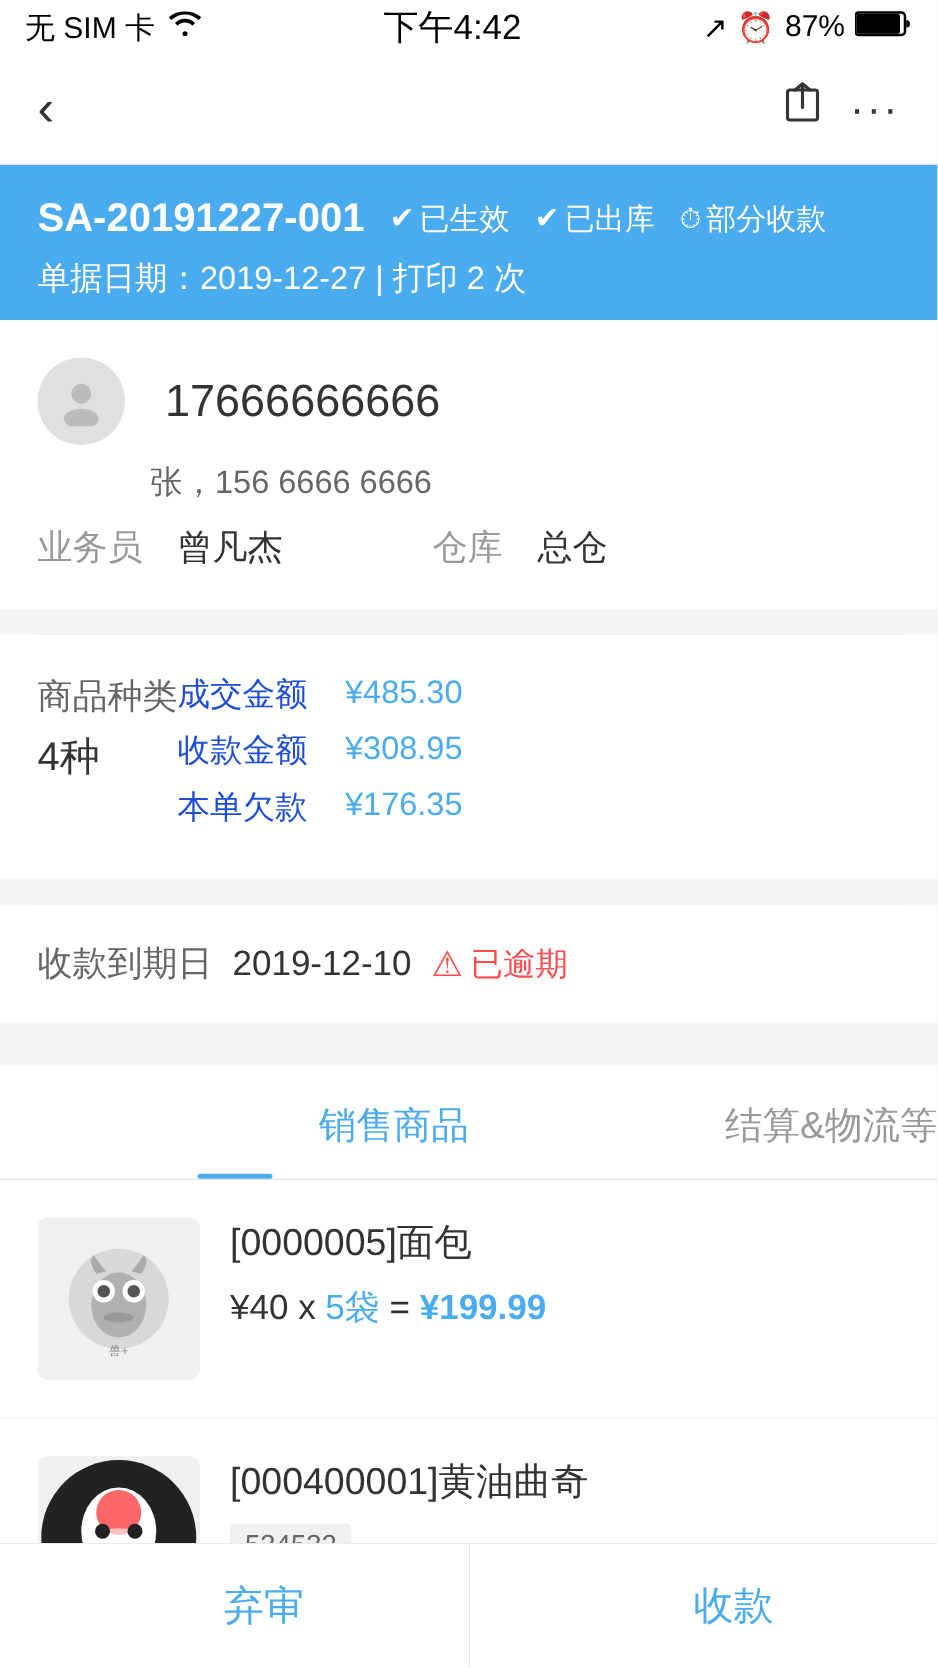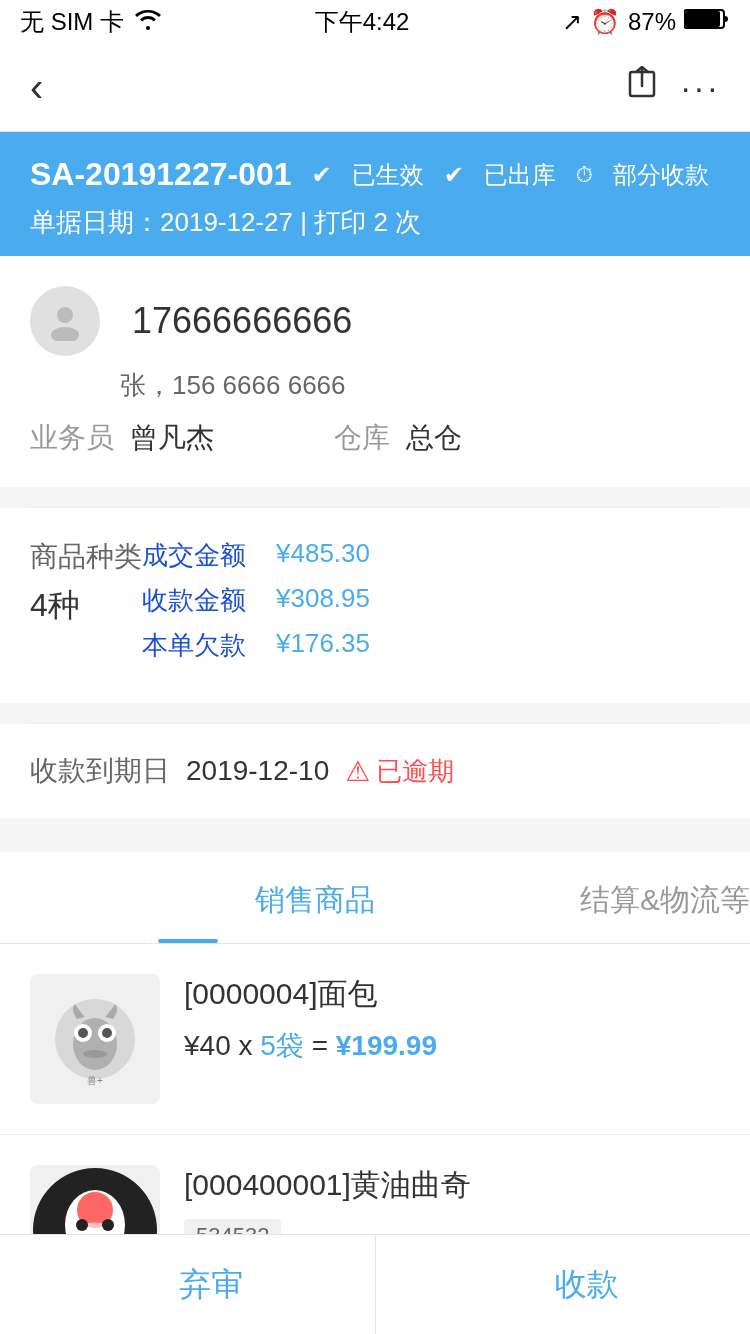--- a/index.html
+++ b/index.html
@@ -18,21 +18,21 @@
       background: #fff;
       height: 44px;
       display: flex;
       align-items: center;
       justify-content: space-between;
       padding: 0 20px;
       font-size: 24px;
       color: #000;
     }
     .status-left { display: flex; align-items: center; gap: 10px; }
-    .status-center { font-size: 24px; font-weight: 500; }
+    .status-center { font-size: 28px; font-weight: 500; }
     .status-right { display: flex; align-items: center; gap: 8px; font-size: 24px; }
 
     
     .nav-bar {
       background: #fff;
       height: 88px;
       display: flex;
       align-items: center;
       justify-content: space-between;
       padding: 0 30px;
@@ -57,21 +57,21 @@
       margin-bottom: 12px;
     }
     .order-number {
       font-size: 32px;
       font-weight: bold;
       color: #fff;
     }
     .badge {
       display: flex;
       align-items: center;
-      gap: 20px;
+      gap: 4px;
       color: #fff;
       font-size: 24px;
     }
     .badge-check::before { content: "✔"; color: #fff; }
     .banner-row2 {
       color: #fff;
       font-size: 26px;
     }
 
     
@@ -107,21 +107,21 @@
       margin-left: 90px;
       margin-bottom: 16px;
     }
     .customer-meta {
       display: flex;
       gap: 60px;
       margin-left: 0;
       font-size: 28px;
       color: #333;
     }
-    .meta-item { display: flex; gap: 16px; }
+    .meta-item { display: flex; gap: 28px; }
     .meta-label { color: #999; }
 
     
     .divider { height: 1px; background: #f0f0f0; margin: 0 30px; }
 
     
     .summary-section {
       background: #fff;
       padding: 30px;
       display: flex;
@@ -392,21 +392,21 @@
         <circle cx="62" cy="44" r="9" fill="#fff"></circle>
         <circle cx="38" cy="44" r="5" fill="#555"></circle>
         <circle cx="62" cy="44" r="5" fill="#555"></circle>
         <ellipse cx="50" cy="65" rx="12" ry="4" fill="#999"></ellipse>
         <path d="M32 30 Q25 20 30 15 Q36 24 40 28z" fill="#aaa"></path>
         <path d="M68 30 Q75 20 70 15 Q64 24 60 28z" fill="#aaa"></path>
         <text x="50" y="95" text-anchor="middle" font-size="10" fill="#888">兽+</text>
       </svg>
     </div>
     <div class="product-info">
-      <div class="product-name">[0000004]面包</div>
+      <div class="product-name">[0000005]面包</div>
       <div class="product-price">
         <span>¥40</span>
         <span> x </span>
         <span class="highlight">5袋</span>
         <span> = </span>
         <span class="total">¥199.99</span>
       </div>
     </div>
   </div>
 

